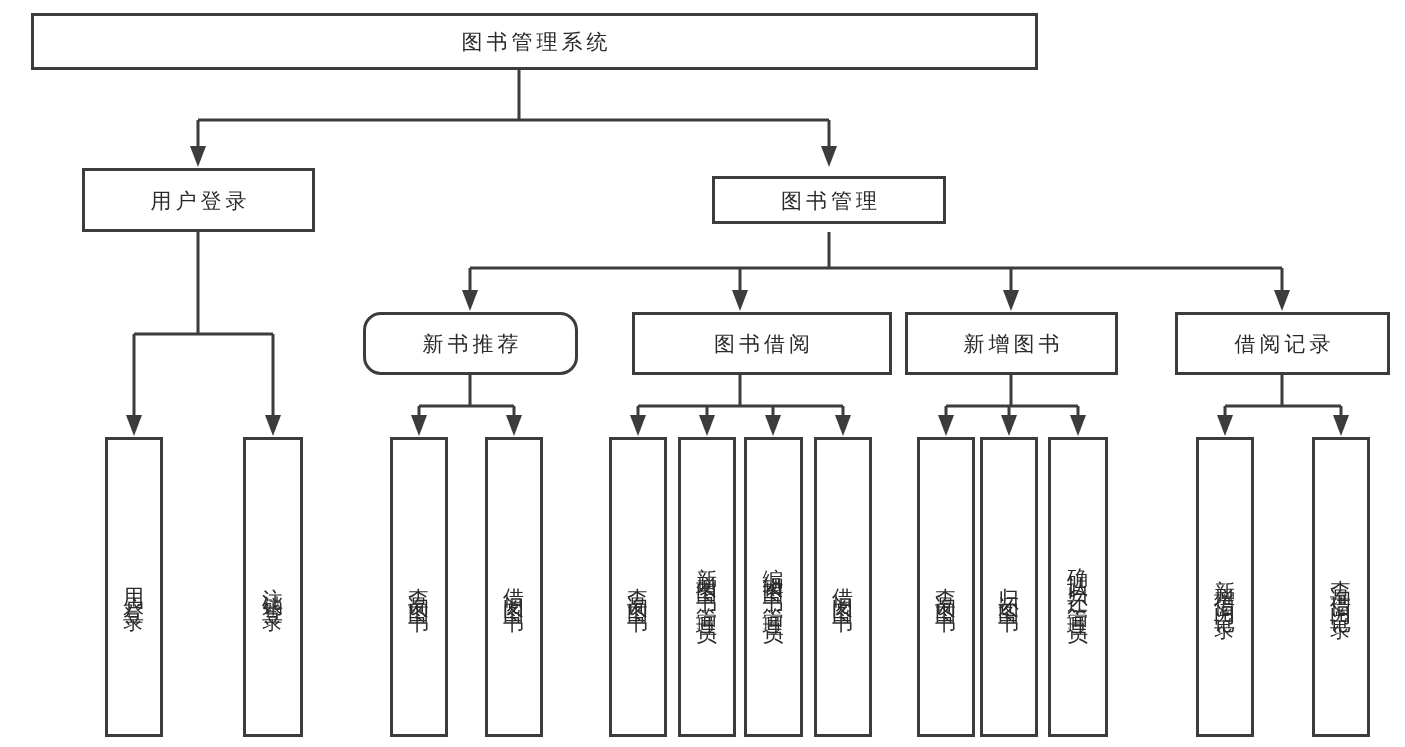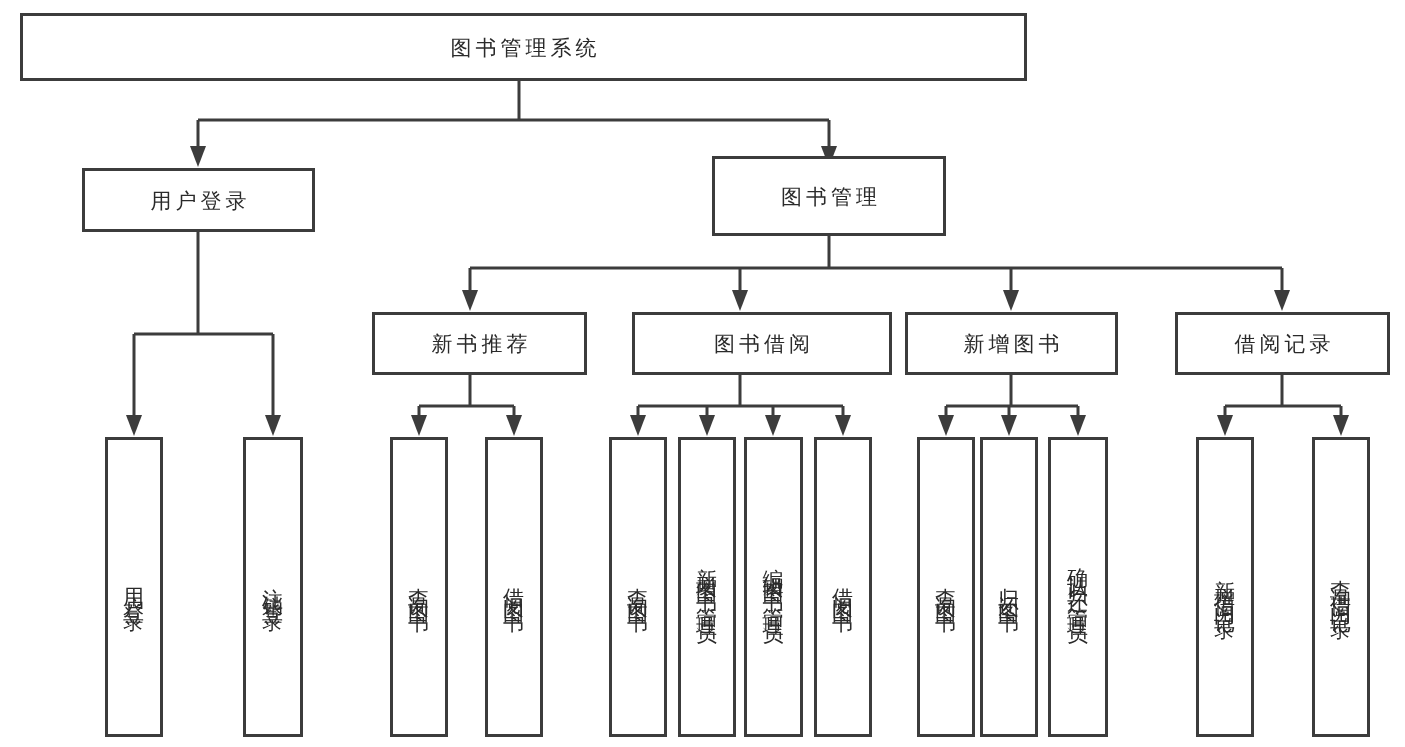--- a/index.html
+++ b/index.html
@@ -90,32 +90,32 @@
       <polygon points="765,415 781,415 773,436"></polygon>
       <polygon points="835,415 851,415 843,436"></polygon>
       <polygon points="938,415 954,415 946,436"></polygon>
       <polygon points="1001,415 1017,415 1009,436"></polygon>
       <polygon points="1070,415 1086,415 1078,436"></polygon>
       <polygon points="1217,415 1233,415 1225,436"></polygon>
       <polygon points="1333,415 1349,415 1341,436"></polygon>
     </g>
   </svg>
 
-  <div class="box h" style="left:20px;top:13px;width:1007px;height:68px;">
+  <div class="box h" style="left:31px;top:13px;width:1007px;height:57px;">
     <span>图书管理系统</span>
   </div>
 
   <div class="box h" style="left:82px;top:168px;width:233px;height:64px;">
     <span>用户登录</span>
   </div>
-  <div class="box h" style="left:712px;top:156px;width:234px;height:80px;">
+  <div class="box h" style="left:712px;top:176px;width:234px;height:48px;">
     <span>图书管理</span>
   </div>
 
-  <div class="box h" style="left:372px;top:312px;width:215px;height:63px;">
+  <div class="box h" style="left:363px;top:312px;width:215px;height:63px;border-radius:18px;">
     <span>新书推荐</span>
   </div>
   <div class="box h" style="left:632px;top:312px;width:260px;height:63px;">
     <span>图书借阅</span>
   </div>
   <div class="box h" style="left:905px;top:312px;width:213px;height:63px;">
     <span>新增图书</span>
   </div>
   <div class="box h" style="left:1175px;top:312px;width:215px;height:63px;">
     <span>借阅记录</span>

